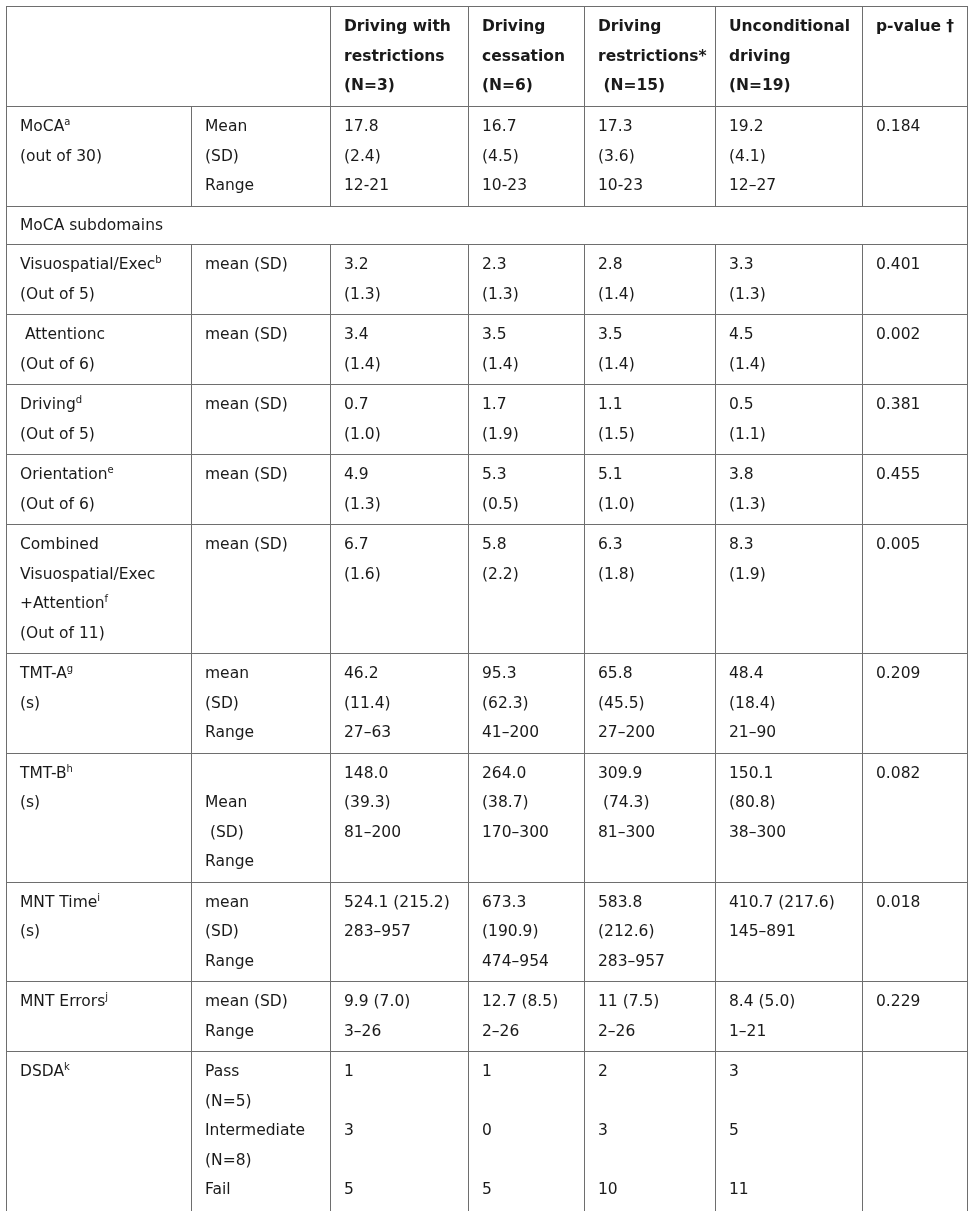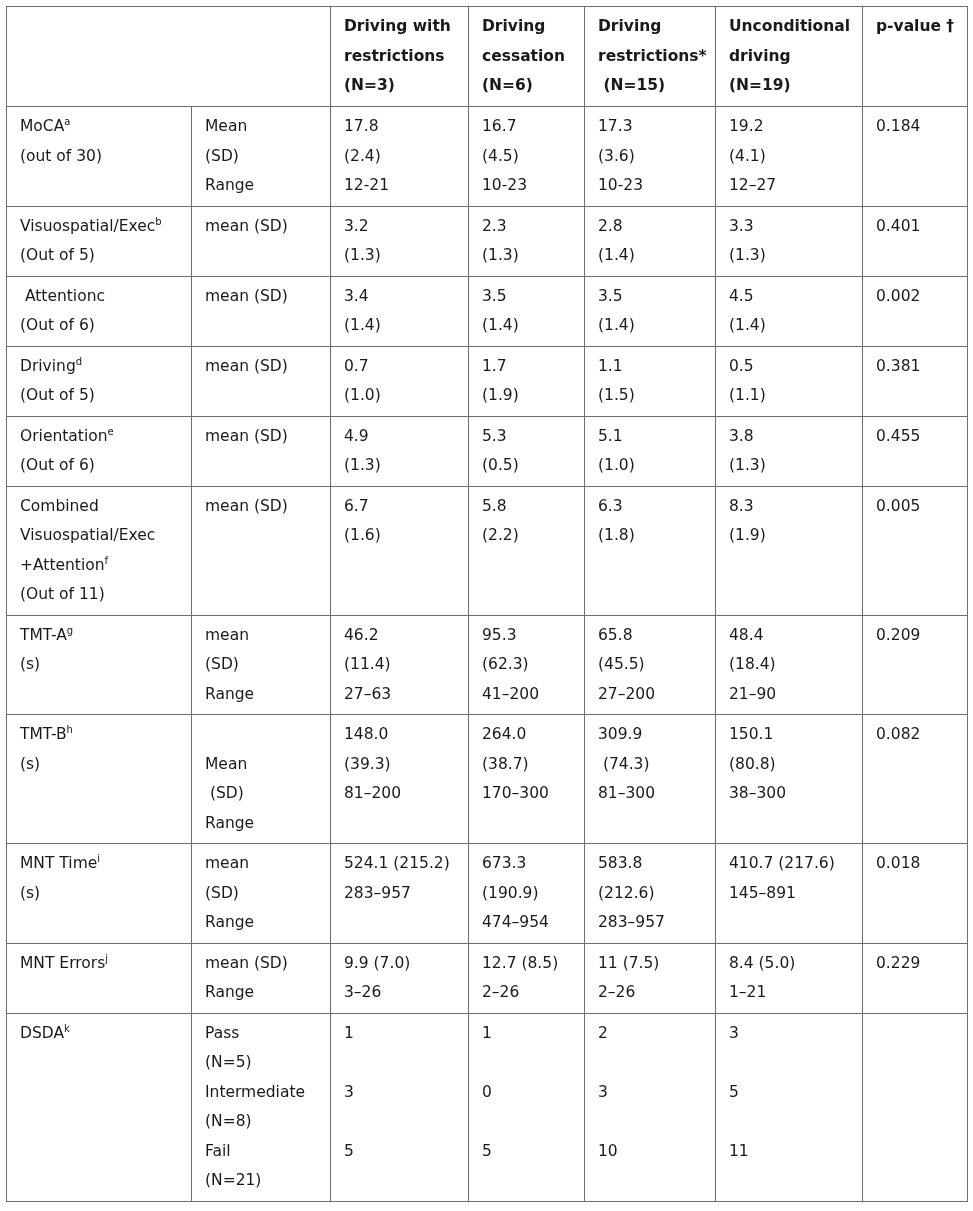--- a/index.html
+++ b/index.html
@@ -95,20 +95,23 @@
           <span class="line">10-23</span>
         </td>
       <td>
           <span class="line">19.2</span>
           <span class="line">(4.1)</span>
           <span class="line">12–27</span>
         </td>
       <td>0.184</td>
     </tr>
 
+    <tr class="span-row">
+      <td colspan="7">MoCA subdomains</td>
+    </tr>
 
     <tr>
       <td>
         <span class="line"><span>Visuospatial/Exec</span><sup>b</sup></span>
         <span class="line">(Out of 5)</span>
       </td>
       <td>mean (SD)</td>
       <td>
           <span class="line">3.2</span>
           <span class="line">(1.3)</span>

